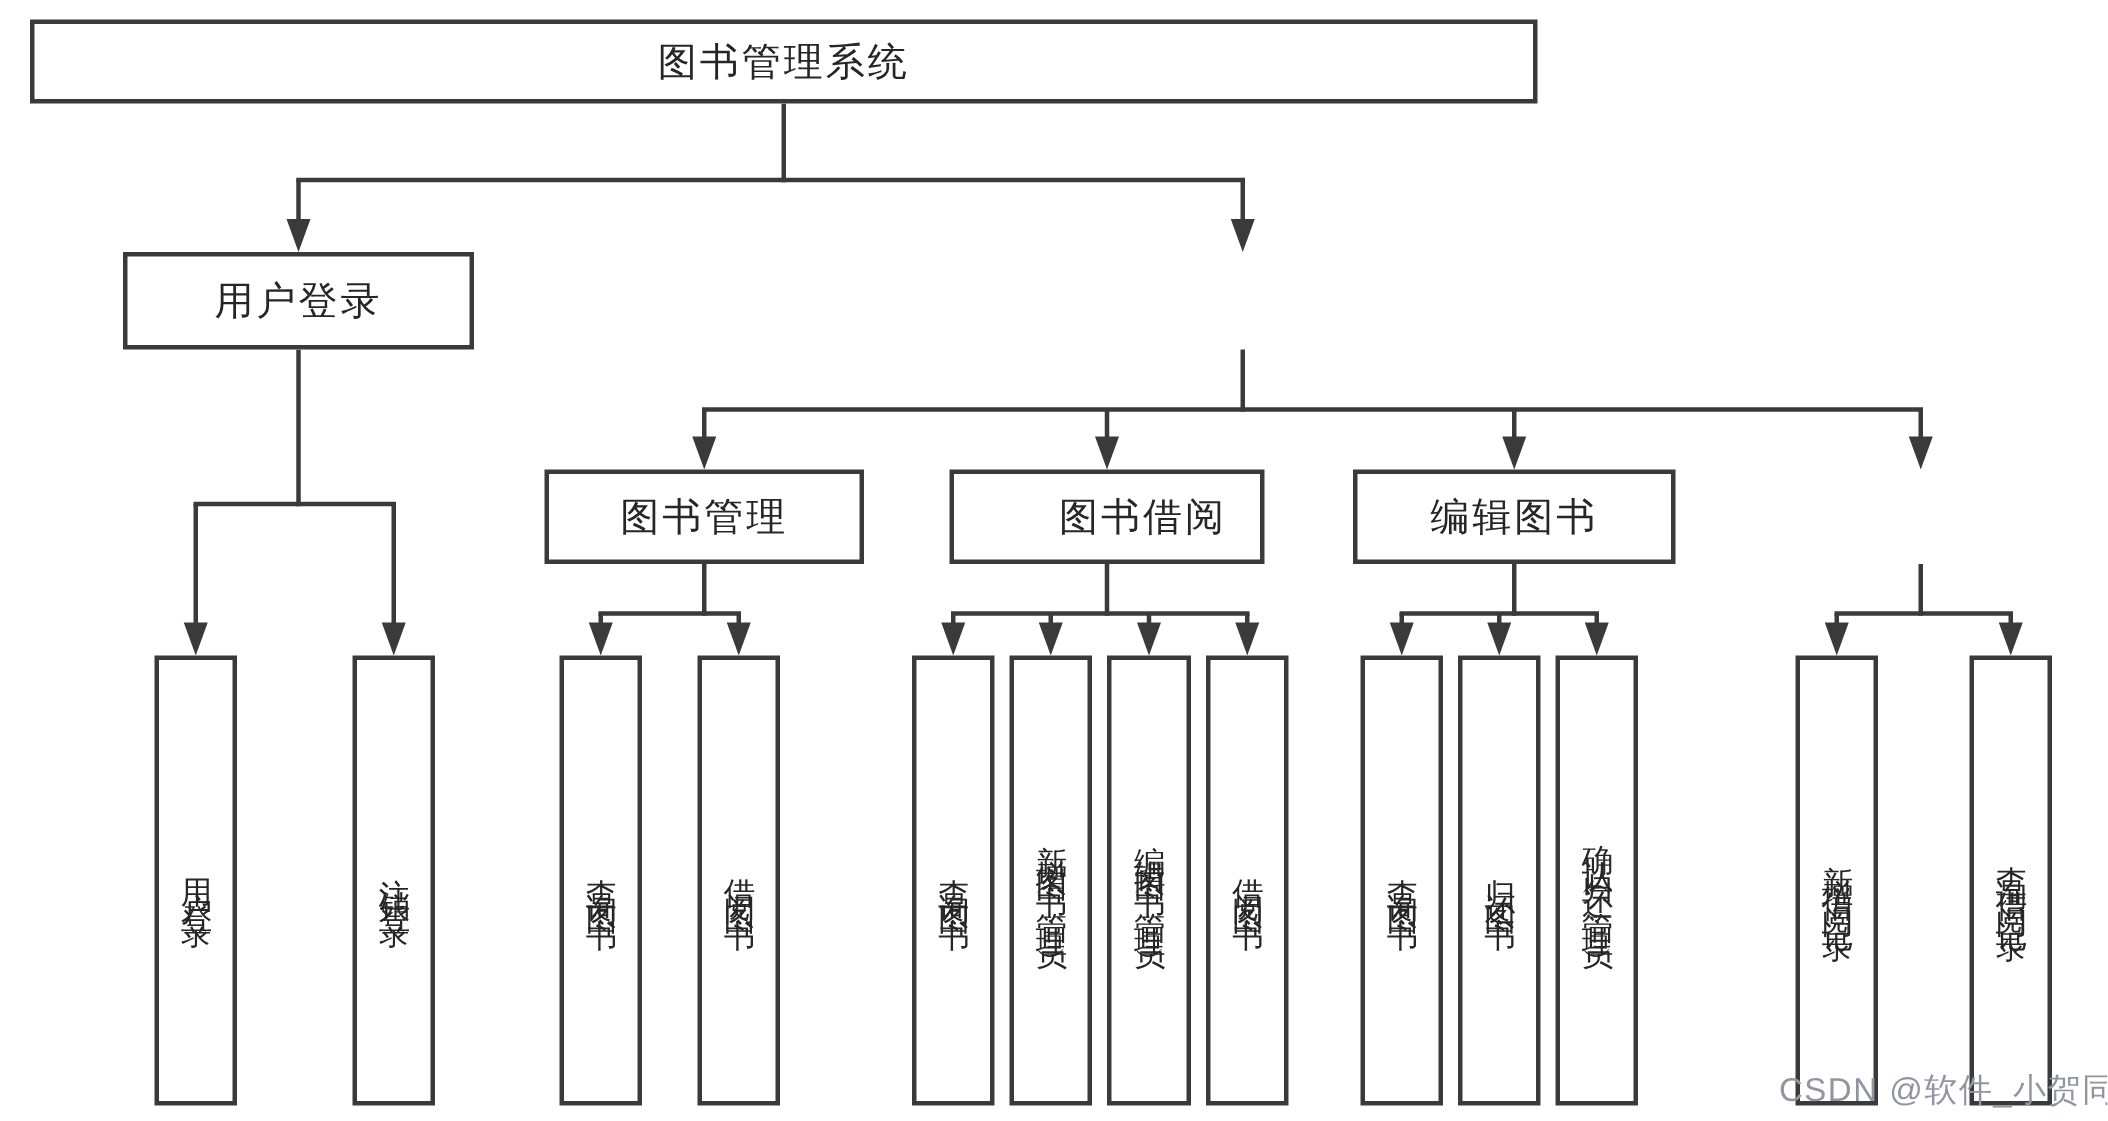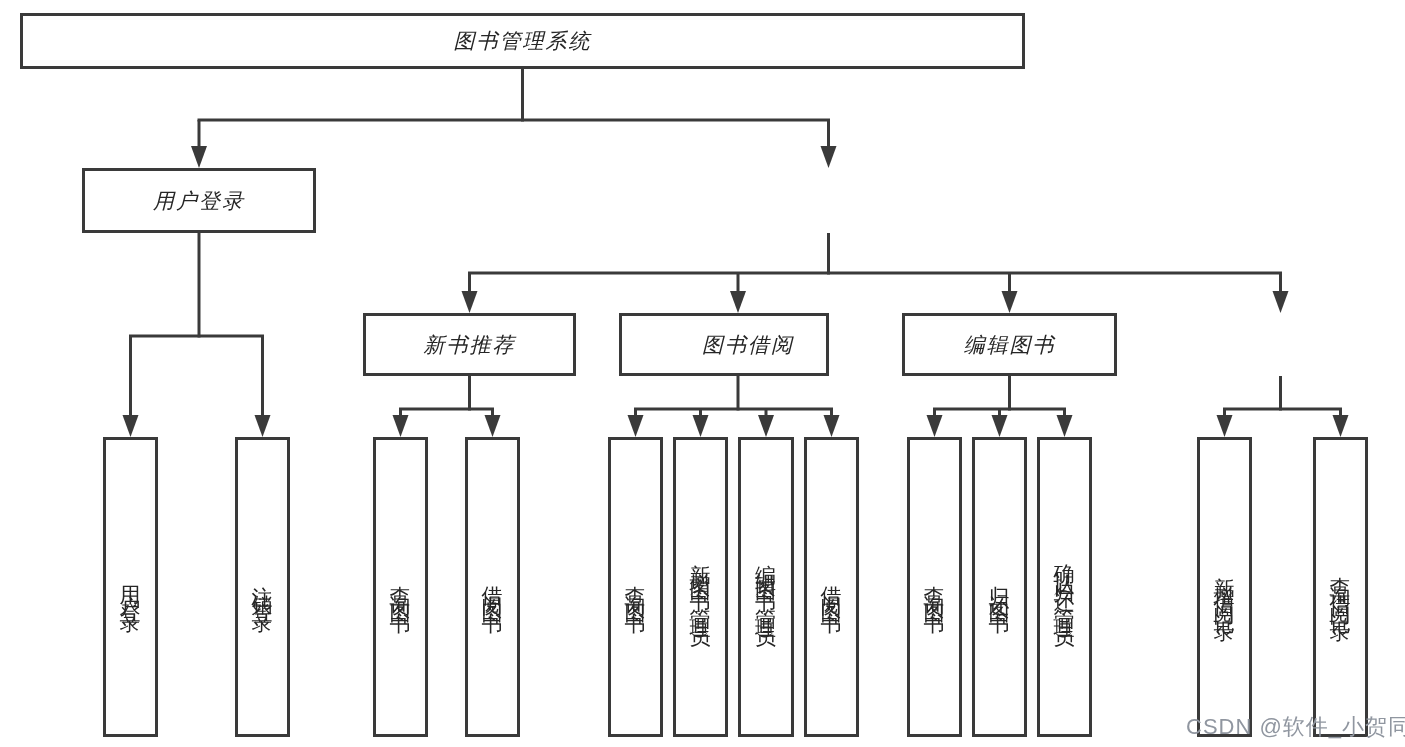--- a/index.html
+++ b/index.html
@@ -23,21 +23,21 @@
     position: absolute;
     box-sizing: border-box;
     background: #ffffff;
     border: 3px solid var(--line, #3a3a3a);
     display: flex;
     align-items: center;
     justify-content: center;
     color: var(--text, #262626);
     text-align: center;
   }
-  .box.h { font-size: 21px; letter-spacing: 2px; white-space: nowrap; font-style: italic; }
+  .box.h { font-size: 26px; letter-spacing: 2px; white-space: nowrap; }
   .box.v {
     writing-mode: vertical-rl;
     text-orientation: mixed;
     font-size: 21px;
     letter-spacing: 9px;
     padding: 4px 0;
     line-height: 1;
   }
   .watermark {
     position: absolute;
@@ -107,22 +107,22 @@
       <line x1="1224.5" y1="409" x2="1224.5" y2="419" class="cl"></line>
       <polygon points="1216.5,415 1232.5,415 1224.5,437" class="ah"></polygon>
       <line x1="1340.5" y1="409" x2="1340.5" y2="419" class="cl"></line>
       <polygon points="1332.5,415 1348.5,415 1340.5,437" class="ah"></polygon>
     </svg>
 
   <div class="box h" style="left:20px; top:13px; width:1005px; height:56px;">图书管理系统</div>
 
   <div class="box h" style="left:82px; top:168px; width:234px; height:65px;">用户登录</div>
 
-  <div class="box h" style="left:363px; top:313px; width:213px; height:63px;">新书推荐</div>
-  <div class="box h" style="left:619px; top:313px; width:210px; height:63px;padding-left:48px;">图书借阅</div>
+  <div class="box h" style="left:363px; top:313px; width:213px; height:63px;">图书管理</div>
+  <div class="box h" style="left:633px; top:313px; width:210px; height:63px;padding-left:48px;">图书借阅</div>
   <div class="box h" style="left:902px; top:313px; width:215px; height:63px;">编辑图书</div>
 
   <div class="box v" style="left:103px; top:437px; width:55px; height:300px;">用户登录</div>
   <div class="box v" style="left:235px; top:437px; width:55px; height:300px;">注销登录</div>
 
   <div class="box v" style="left:373px; top:437px; width:55px; height:300px;">查询图书</div>
   <div class="box v" style="left:465px; top:437px; width:55px; height:300px;">借阅图书</div>
 
   <div class="box v" style="left:608px; top:437px; width:55px; height:300px;">查询图书</div>
   <div class="box v" style="left:673px; top:437px; width:55px; height:300px;">新增图书（管理员）</div>

